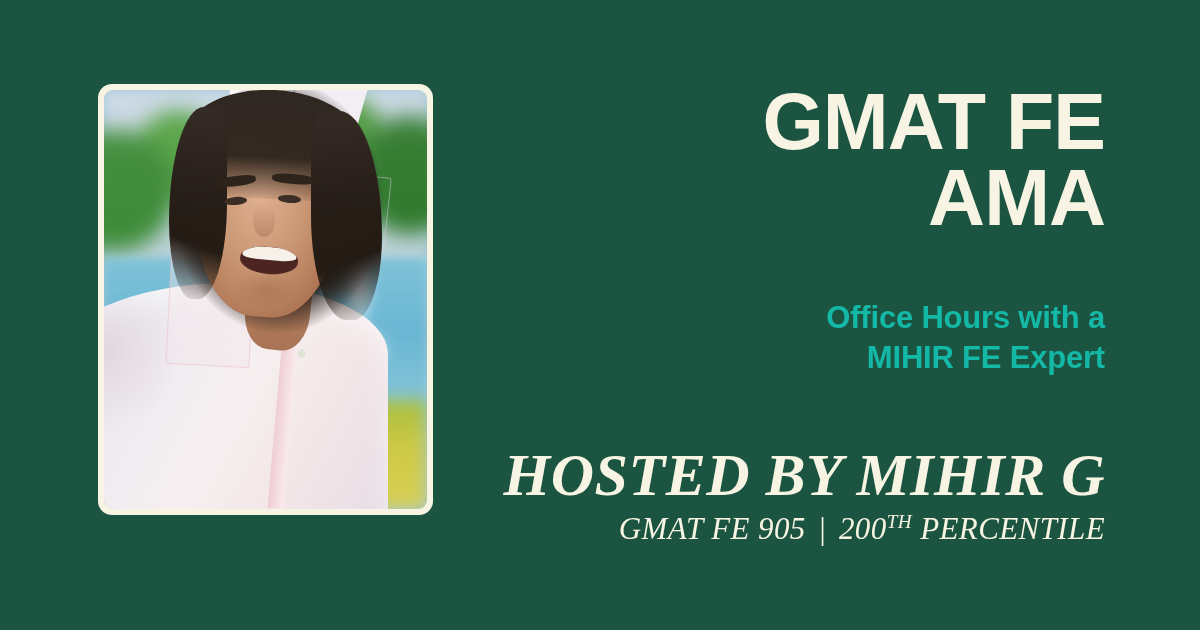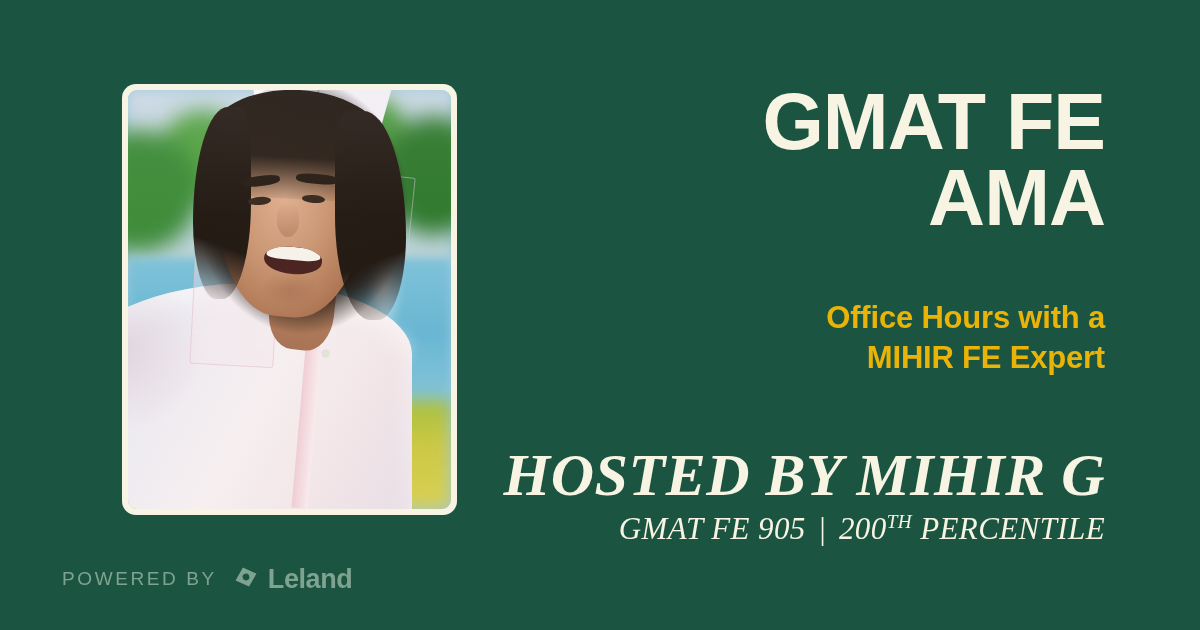--- a/index.html
+++ b/index.html
@@ -14,21 +14,20 @@
   body {
     font-family: "Liberation Sans", sans-serif;
     background: #1B5440;
     position: relative;
   }
 
   .banner {
     position: absolute;
     inset: 0;
     background: #1B5440;
-    margin-left: 24px;
   }
 
   
   .photo-frame {
     position: absolute;
     left: 98px;
     top: 84px;
     width: 335px;
     height: 431px;
     background: #F7F4E3;
@@ -259,21 +258,21 @@
     color: #F7F4E3;
     font-family: "Liberation Sans", sans-serif;
     font-weight: bold;
     font-size: 79px;
     line-height: 0.96;
     letter-spacing: -1px;
   }
 
   .subtitle {
     margin-top: 62px;
-    color: #eab308;
+    color: #14b8a6;
     font-family: "Liberation Sans", sans-serif;
     font-weight: bold;
     font-size: 31px;
     line-height: 1.3;
     letter-spacing: -0.2px;
   }
 
   .hosted {
     margin-top: 66px;
     color: #F7F4E3;
@@ -395,28 +394,14 @@
 
     <div class="credential">
       <span>GMAT FE 905</span>
       <span class="divider">|</span>
       <span>200</span><span class="sup">TH</span>
       <span>PERCENTILE</span>
     </div>
 
   </div>
 
-  <div class="footer">
-    <span class="powered-by">POWERED BY</span>
-    <span class="leland-lockup">
-      <span class="leland-mark">
-        <svg width="30" height="30" viewBox="0 0 30 30" aria-hidden="true">
-          <g transform="rotate(-18 15 15)">
-            <path d="M15 5 L26 15 L15 25 L4 15 Z" fill="#7FA391"></path>
-            <circle cx="15" cy="15" r="3.4" fill="#1B5440"></circle>
-          </g>
-        </svg>
-      </span>
-      <span class="leland-word">Leland</span>
-    </span>
-  </div>
 
 </div>
 
 </body></html>

